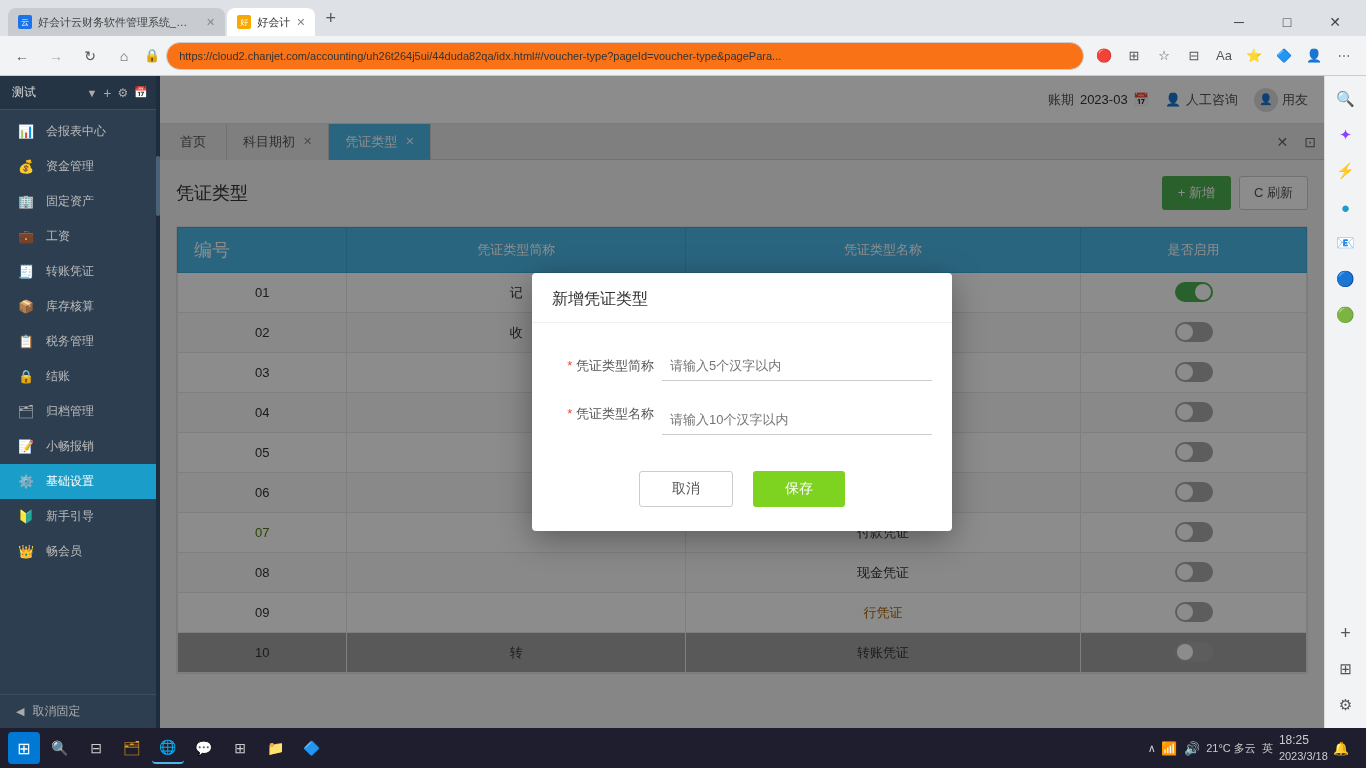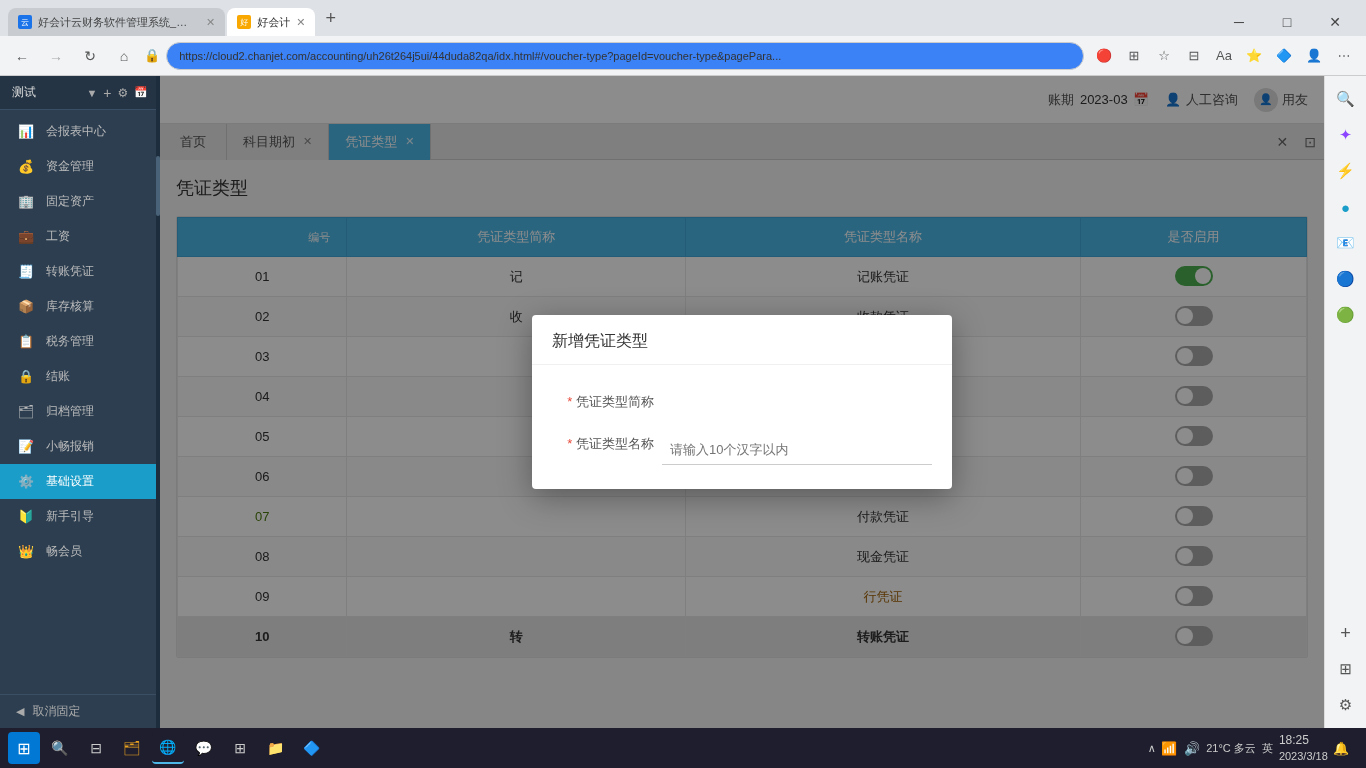--- a/index.html
+++ b/index.html
@@ -27,21 +27,21 @@
     <div style="width:46px;height:28px;display:flex;align-items:center;justify-content:center;cursor:pointer;color:#444;font-size:14px;">□</div>
     <div style="width:46px;height:28px;display:flex;align-items:center;justify-content:center;cursor:pointer;color:#444;font-size:14px;">✕</div>
   </div>
 
   <div style="display:flex;align-items:center;height:40px;padding:0 8px;background:#f1f3f4;border-bottom:1px solid #ccc;gap:6px;">
     <button style="background:none;border:none;cursor:pointer;padding:4px;color:#555;font-size:14px;border-radius:50%;width:28px;height:28px;display:flex;align-items:center;justify-content:center;">←</button>
     <button style="background:none;border:none;cursor:pointer;padding:4px;color:#aaa;font-size:14px;border-radius:50%;width:28px;height:28px;display:flex;align-items:center;justify-content:center;">→</button>
     <button style="background:none;border:none;cursor:pointer;padding:4px;color:#555;font-size:14px;border-radius:50%;width:28px;height:28px;display:flex;align-items:center;justify-content:center;">↻</button>
     <button style="background:none;border:none;cursor:pointer;padding:4px;color:#555;font-size:14px;border-radius:50%;width:28px;height:28px;display:flex;align-items:center;justify-content:center;">⌂</button>
     <div style="color:#555;font-size:13px;">🔒</div>
-    <input type="text" style="flex: 1 1 0%; height: 28px; border-radius: 14px; background: #3b82f6; padding: 0px 12px; font-size: 11px; color: rgb(51, 51, 51); outline: none; border: 1px solid rgb(204, 204, 204);" value="https://cloud2.chanjet.com/accounting/uh26t264j5ui/44duda82qa/idx.html#/voucher-type?pageId=voucher-type&amp;pagePara...">
+    <input type="text" style="flex: 1 1 0%; height: 28px; border-radius: 14px; background: #f97316; padding: 0px 12px; font-size: 11px; color: rgb(51, 51, 51); outline: none; border: 1px solid rgb(204, 204, 204);" value="https://cloud2.chanjet.com/accounting/uh26t264j5ui/44duda82qa/idx.html#/voucher-type?pageId=voucher-type&amp;pagePara...">
     <div style="display:flex;gap:2px;">
       <div style="width:28px;height:28px;display:flex;align-items:center;justify-content:center;cursor:pointer;border-radius:50%;color:#e74c3c;font-size:13px;">🔴</div>
       <div style="width:28px;height:28px;display:flex;align-items:center;justify-content:center;cursor:pointer;border-radius:50%;color:#555;font-size:13px;">⊞</div>
       <div style="width:28px;height:28px;display:flex;align-items:center;justify-content:center;cursor:pointer;border-radius:50%;color:#555;font-size:13px;">☆</div>
       <div style="width:28px;height:28px;display:flex;align-items:center;justify-content:center;cursor:pointer;color:#555;font-size:13px;">⊟</div>
       <div style="width:28px;height:28px;display:flex;align-items:center;justify-content:center;cursor:pointer;color:#555;font-size:13px;">Aa</div>
       <div style="width:28px;height:28px;display:flex;align-items:center;justify-content:center;cursor:pointer;color:#555;font-size:13px;">⭐</div>
       <div style="width:28px;height:28px;display:flex;align-items:center;justify-content:center;cursor:pointer;color:#555;font-size:13px;">🔷</div>
       <div style="width:28px;height:28px;display:flex;align-items:center;justify-content:center;cursor:pointer;color:#555;font-size:13px;">👤</div>
       <div style="width:28px;height:28px;display:flex;align-items:center;justify-content:center;cursor:pointer;color:#555;font-size:13px;">⋯</div>
@@ -173,27 +173,31 @@
         </div>
         <div style="flex:1;"></div>
         <div style="padding:0 8px;cursor:pointer;color:#666;font-size:14px;">✕</div>
         <div style="padding:0 8px;cursor:pointer;color:#666;font-size:14px;">⊡</div>
       </div>
 
       <div style="flex:1;padding:16px;overflow:hidden;">
 
         <div style="display:flex;align-items:center;justify-content:space-between;margin-bottom:16px;">
           <h2 style="font-size:18px;color:#333;font-weight:500;">凭证类型</h2>
+          <div style="display:flex;gap:8px;">
+            <button style="background:#4caf50;color:#fff;border:none;padding:7px 16px;border-radius:3px;cursor:pointer;font-size:13px;">+ 新增</button>
+            <button style="background:#fff;color:#555;border:1px solid #ccc;padding:7px 14px;border-radius:3px;cursor:pointer;font-size:13px;">C 刷新</button>
+          </div>
         </div>
 
         <div style="background:#fff;border:1px solid #e0e0e0;border-radius:2px;overflow:hidden;">
           <table style="width:100%;border-collapse:collapse;">
             <thead>
               <tr style="background:#4db8e8;color:#fff;">
-                <th style="padding:10px 16px;text-align:right;font-weight:normal;font-size:11px;border:1px solid #3fa8d8;width:15%;">编号</th>
+                <th style="padding:10px 16px;text-align:left;font-weight:normal;font-size:18px;border:1px solid #3fa8d8;width:15%;">编号</th>
                 <th style="padding:10px 16px;text-align:center;font-weight:normal;font-size:13px;border:1px solid #3fa8d8;width:30%;">凭证类型简称</th>
                 <th style="padding:10px 16px;text-align:center;font-weight:normal;font-size:13px;border:1px solid #3fa8d8;width:35%;">凭证类型名称</th>
                 <th style="padding:10px 16px;text-align:center;font-weight:normal;font-size:13px;border:1px solid #3fa8d8;width:20%;">是否启用</th>
               </tr>
             </thead>
             <tbody>
               <tr style="background:#fff;">
                 <td style="padding:9px 16px;text-align:center;font-size:13px;border:1px solid #e8e8e8;color:#333;">01</td>
                 <td style="padding:9px 16px;text-align:center;font-size:13px;border:1px solid #e8e8e8;color:#333;">记</td>
                 <td style="padding:9px 16px;text-align:center;font-size:13px;border:1px solid #e8e8e8;color:#333;">记账凭证</td>
@@ -276,21 +280,21 @@
               <tr style="background:#fff;">
                 <td style="padding:9px 29px;text-align:center;font-size:13px;border:1px solid #e8e8e8;color:#333;">09</td>
                 <td style="padding:9px 16px;text-align:center;font-size:13px;border:1px solid #e8e8e8;color:#333;"></td>
                 <td style="padding:9px 16px;text-align:center;font-size:13px;border:1px solid #e8e8e8;color:#a16207;">行凭证</td>
                 <td style="padding:9px 16px;text-align:center;font-size:13px;border:1px solid #e8e8e8;">
                   <div style="width:38px;height:20px;border-radius:10px;background:#aaa;display:inline-flex;align-items:center;justify-content:flex-start;padding:2px;cursor:pointer;">
                     <div style="width:16px;height:16px;background:#fff;border-radius:50%;"></div>
                   </div>
                 </td>
               </tr>
-              <tr style="background:#e5e5e5;font-weight:bold;">
+              <tr style="background:#a3a3a3;">
                 <td style="padding:9px 16px;text-align:center;font-size:13px;border:1px solid #e8e8e8;color:#333;">10</td>
                 <td style="padding:9px 16px;text-align:center;font-size:13px;border:1px solid #e8e8e8;color:#333;">转</td>
                 <td style="padding:9px 16px;text-align:center;font-size:13px;border:1px solid #e8e8e8;color:#333;">转账凭证</td>
                 <td style="padding:9px 16px;text-align:center;font-size:13px;border:1px solid #e8e8e8;">
                   <div style="width:38px;height:20px;border-radius:10px;background:#aaa;display:inline-flex;align-items:center;justify-content:flex-start;padding:2px;cursor:pointer;">
                     <div style="width:16px;height:16px;background:#fff;border-radius:50%;"></div>
                   </div>
                 </td>
               </tr>
             </tbody>
@@ -305,31 +309,36 @@
             <span>新增凭证类型</span>
           </div>
 
           <div style="padding:28px 20px 16px;">
 
             <div style="display:flex;align-items:center;margin-bottom:24px;">
               <label style="width:110px;text-align:right;color:#555;font-size:13px;flex-shrink:0;padding-right:8px;">
                 <span style="color:#e74c3c;">*</span>
                 <span>凭证类型简称</span>
               </label>
+              <input type="text" style="flex: 1 1 0%; height: 30px; border-top: none; border-right: none; border-left: none; border-image: initial; border-bottom: 1px solid rgb(204, 204, 204); outline: none; padding: 0px 8px; font-size: 13px; color: rgb(51, 51, 51); background: transparent;" placeholder="请输入5个汉字以内">
             </div>
 
             <div style="display:flex;align-items:flex-start;margin-bottom:8px;">
               <label style="width:110px;text-align:right;color:#555;font-size:13px;flex-shrink:0;padding-right:8px;">
                 <span style="color:#e74c3c;">*</span>
                 <span>凭证类型名称</span>
               </label>
               <input type="text" style="flex: 1 1 0%; height: 30px; border-top: none; border-right: none; border-left: none; border-image: initial; border-bottom: 1px solid rgb(204, 204, 204); outline: none; padding: 0px 8px; font-size: 13px; color: rgb(51, 51, 51); background: transparent;" placeholder="请输入10个汉字以内">
             </div>
           </div>
 
+          <div style="display:flex;justify-content:center;gap:20px;padding:12px 20px 24px;">
+            <button style="background:#fff;color:#555;border:1px solid #ccc;padding:8px 32px;border-radius:3px;cursor:pointer;font-size:14px;">取消</button>
+            <button style="background:#7ed321;color:#fff;border:none;padding:8px 32px;border-radius:3px;cursor:pointer;font-size:14px;">保存</button>
+          </div>
         </div>
       </div>
 
     </div>
   </div>
 </div>
 
 <div style="position:fixed;bottom:0;left:0;width:1366px;height:40px;background:#1e1e2e;display:flex;align-items:center;padding:0 8px;gap:4px;z-index:200;">
   <div style="width:32px;height:32px;background:#0078d4;border-radius:4px;display:flex;align-items:center;justify-content:center;cursor:pointer;color:white;font-size:16px;">⊞</div>
   <div style="width:32px;height:32px;border-radius:4px;display:flex;align-items:center;justify-content:center;cursor:pointer;font-size:14px;color:#ccc;">🔍</div>

